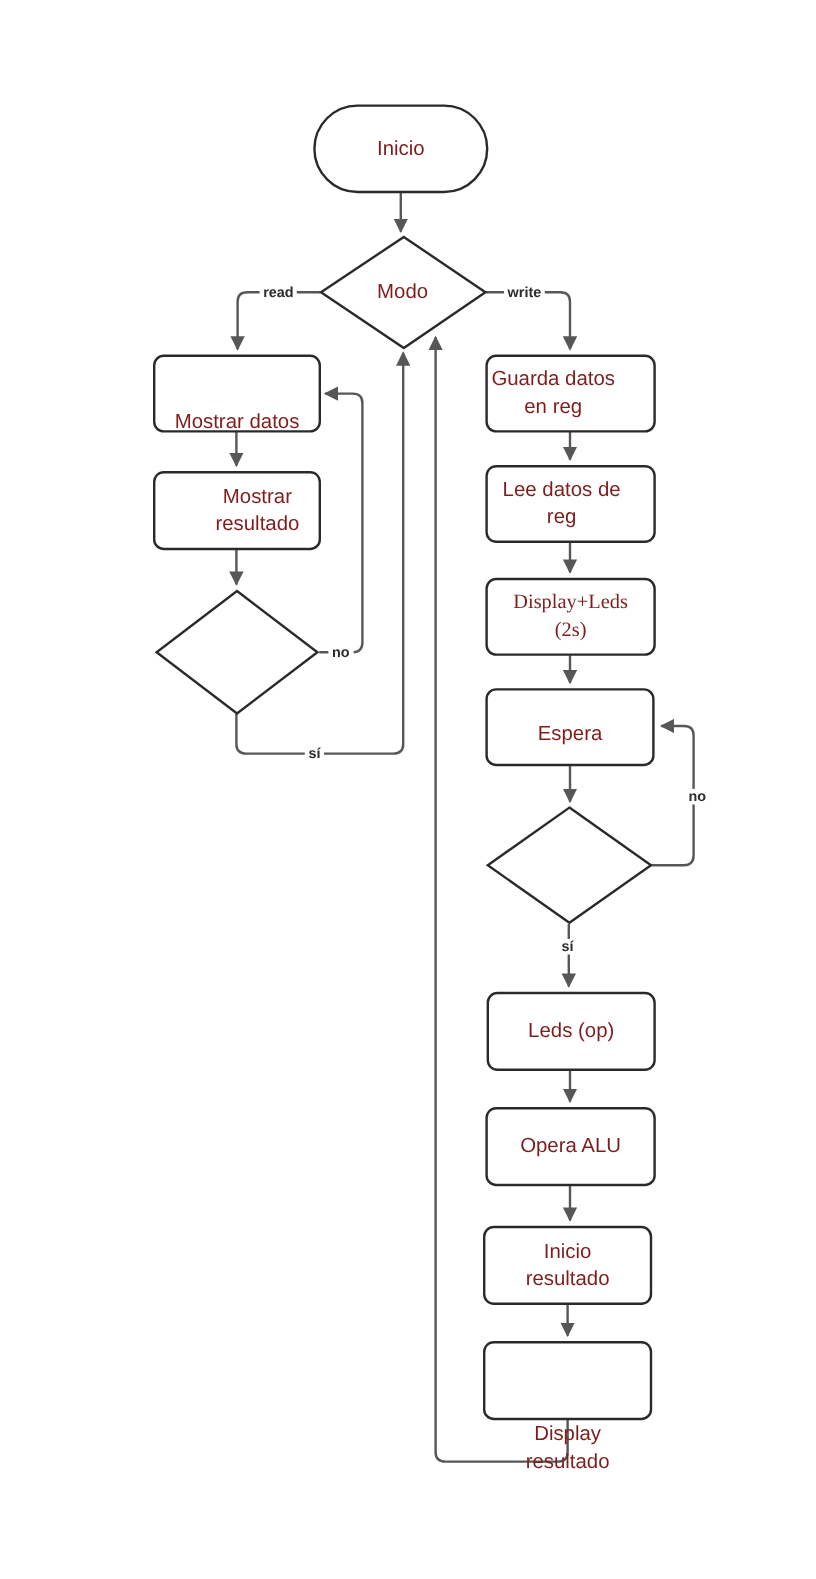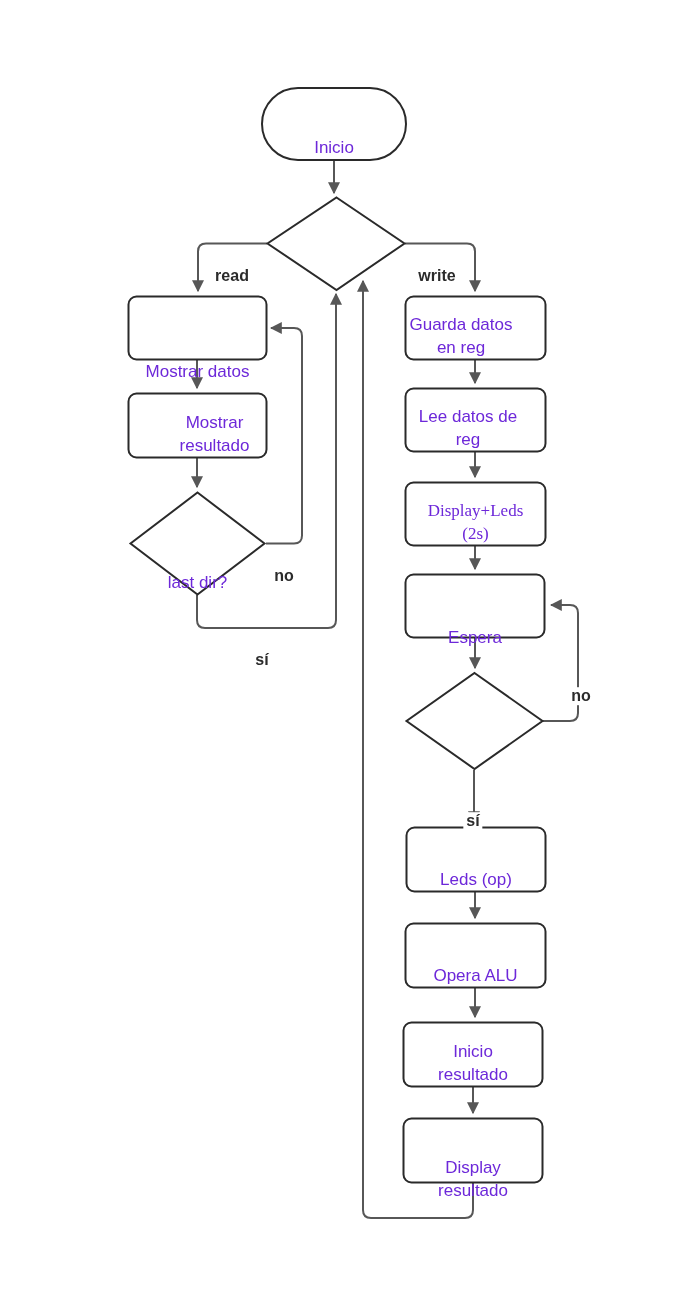--- a/index.html
+++ b/index.html
@@ -8,40 +8,39 @@
     width: 680px;
     height: 1316px;
     background: #ffffff;
     font-family: "Liberation Sans", "DejaVu Sans", sans-serif;
     overflow: hidden;
   }
   .canvas svg { position: absolute; left: 0; top: 0; }
   .node-label {
     position: absolute;
     display: flex;
-    align-items: flex-end;
+    align-items: center;
     justify-content: center;
     text-align: center;
     font-size: 17px;
     line-height: 1.35;
-    color: #6d28d9;
+    color: #7f1d1d;
     white-space: pre-line;
     pointer-events: none;
   }
   .edge-label {
     position: absolute;
     transform: translate(-50%, -50%);
     background: #ffffff;
     padding: 0 3px;
-    font-size: 16px;
+    font-size: 12px;
     font-weight: bold;
     color: #2b2b2b;
     line-height: 1.1;
     pointer-events: none;
-    margin-top: 32px;
   }
 </style>
 </head>
 <body>
 
 <div class="canvas">
 
   <svg width="680" height="1316" viewBox="0 0 680 1316">
     <defs>
       <marker id="arrow" viewBox="0 0 10 10" refX="9" refY="5" markerWidth="6" markerHeight="6" orient="auto-start-reverse" markerUnits="strokeWidth">
@@ -81,36 +80,36 @@
       <rect x="405.5" y="574.5" width="139" height="63" rx="8"></rect>
       <polygon points="474.5,673 542.5,721 474.5,769 406.5,721"></polygon>
       <rect x="406.5" y="827.5" width="139" height="64" rx="8"></rect>
       <rect x="405.5" y="923.5" width="140" height="64" rx="8"></rect>
       <rect x="403.5" y="1022.5" width="139" height="64" rx="8"></rect>
       <rect x="403.5" y="1118.5" width="139" height="64" rx="8"></rect>
     </g>
   </svg>
 
   <div class="node-label" style="left:262px; top:88px;  width:144px; height:72px;"><span>Inicio</span></div>
+  <div class="node-label" style="left:267px; top:197px; width:137px; height:93px;"><span>Modo</span></div>
   <div class="node-label" style="left:128px; top:296px; width:139px; height:64px;margin-top:24px;"><span>Mostrar datos</span></div>
   <div class="node-label" style="left:128px; top:393px; width:139px; height:65px;margin-left:17px;"><span>Mostrar
 resultado</span></div>
-  <div class="node-label" style="left:130px; top:492px; width:135px; height:103px;"><span>last dir?</span></div>
   <div class="node-label" style="left:405px; top:296px; width:112px; height:64px;"><span>Guarda datos
 en reg</span></div>
   <div class="node-label" style="left:405px; top:388px; width:126px; height:64px;"><span>Lee datos de
 reg</span></div>
   <div class="node-label" style="left:405px; top:482px; width:141px; height:64px;font-family:Liberation Serif, serif;"><span>Display+Leds
 (2s)</span></div>
   <div class="node-label" style="left:405px; top:574px; width:140px; height:76px;"><span>Espera</span></div>
   <div class="node-label" style="left:406px; top:827px; width:140px; height:65px;"><span>Leds (op)</span></div>
   <div class="node-label" style="left:405px; top:923px; width:141px; height:65px;"><span>Opera ALU</span></div>
   <div class="node-label" style="left:403px; top:1022px; width:140px; height:65px;"><span>Inicio
 resultado</span></div>
-  <div class="node-label" style="left:403px; top:1138px; width:140px; height:65px;"><span>Display
+  <div class="node-label" style="left:403px; top:1174px; width:140px; height:65px;"><span>Display
 resultado</span></div>
 
   <div class="edge-label" style="left:232px; top:244px;">read</div>
   <div class="edge-label" style="left:437px; top:244px;">write</div>
   <div class="edge-label" style="left:284px; top:543.5px;">no</div>
   <div class="edge-label" style="left:262px; top:628px;">sí</div>
   <div class="edge-label" style="left:581px; top:664px;">no</div>
   <div class="edge-label" style="left:473px; top:789px;">sí</div>
 
 </div>

